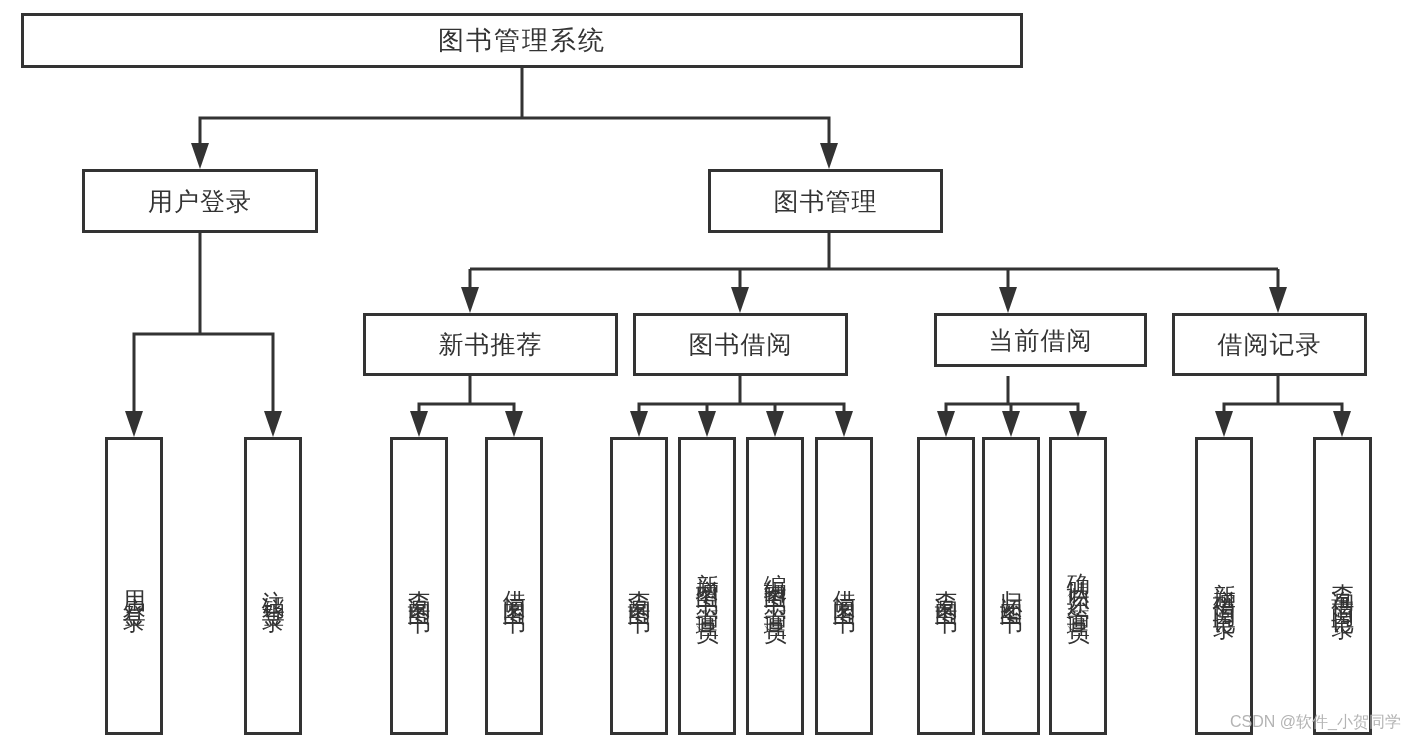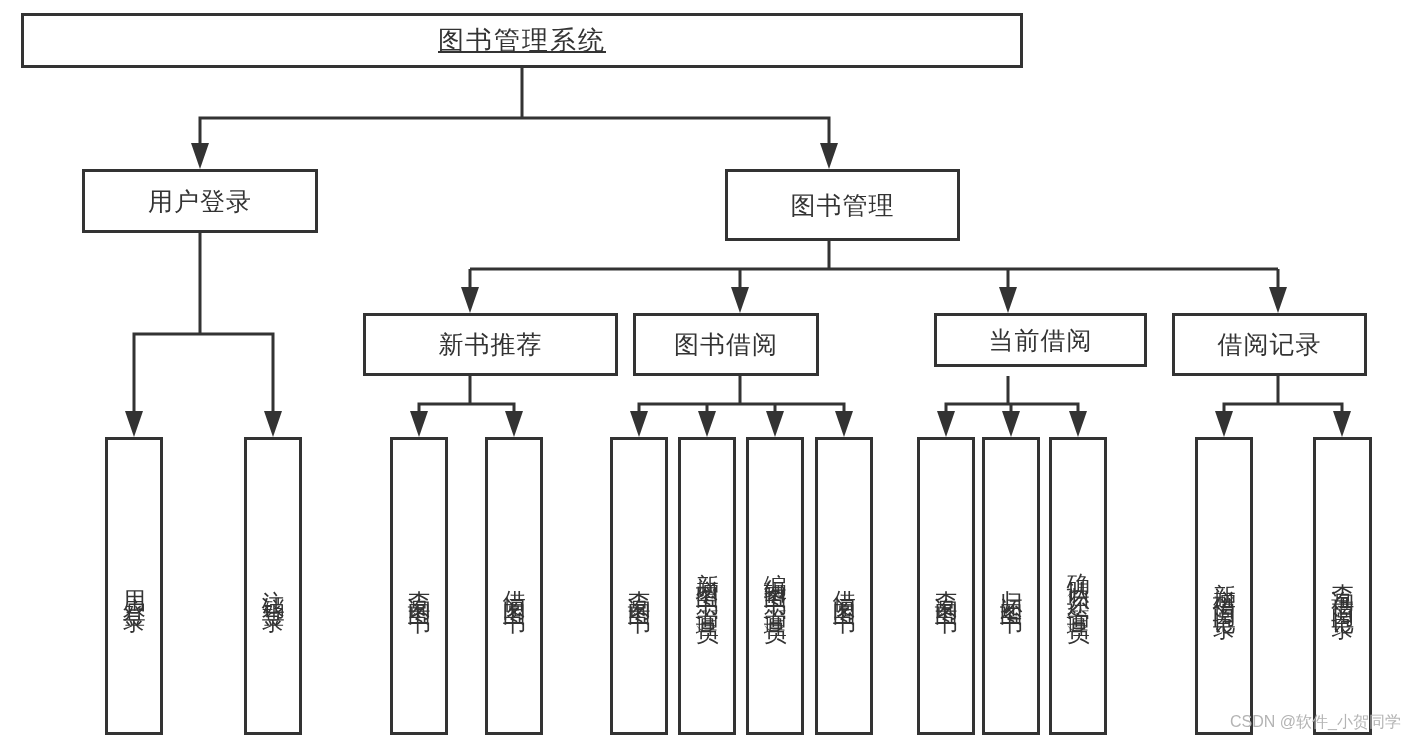--- a/index.html
+++ b/index.html
@@ -27,21 +27,21 @@
     position: absolute;
     box-sizing: border-box;
     border: 3px solid var(--line, #333333);
     background: var(--box-bg, #ffffff);
     display: flex;
     align-items: center;
     justify-content: center;
     z-index: 1;
   }
   .h  { font-size: 25px; letter-spacing: 1px; }
-  .title { font-size: 26px; letter-spacing: 2px; text-decoration: underline; }
+  .title { font-size: 26px; letter-spacing: 2px; }
   .v  { font-size: 23px; }
   .v .vtext {
     writing-mode: vertical-rl;
     text-orientation: mixed;
     letter-spacing: 7px;
     line-height: 1.1;
   }
   .watermark {
     position: absolute;
     left: 1230px; top: 712px;
@@ -93,28 +93,28 @@
   <polygon points="1333,411 1351,411 1342,437"></polygon>
 </svg>
 
 <div class="box h title" style="left:21px; top:13px; width:1002px; height:55px">
   <span>图书管理系统</span>
 </div>
 
 <div class="box h" style="left:82px; top:169px; width:236px; height:64px">
   <span>用户登录</span>
 </div>
-<div class="box h" style="left:725px; top:169px; width:235px; height:72px">
+<div class="box h" style="left:708px; top:169px; width:235px; height:64px">
   <span>图书管理</span>
 </div>
 
 <div class="box h" style="left:363px; top:313px; width:255px; height:63px">
   <span>新书推荐</span>
 </div>
-<div class="box h" style="left:633px; top:313px; width:186px; height:63px">
+<div class="box h" style="left:633px; top:313px; width:215px; height:63px">
   <span>图书借阅</span>
 </div>
 <div class="box h" style="left:934px; top:313px; width:213px; height:54px">
   <span>当前借阅</span>
 </div>
 <div class="box h" style="left:1172px; top:313px; width:195px; height:63px">
   <span>借阅记录</span>
 </div>
 
 <div class="box v" style="left:105px; top:437px; width:58px; height:298px">

